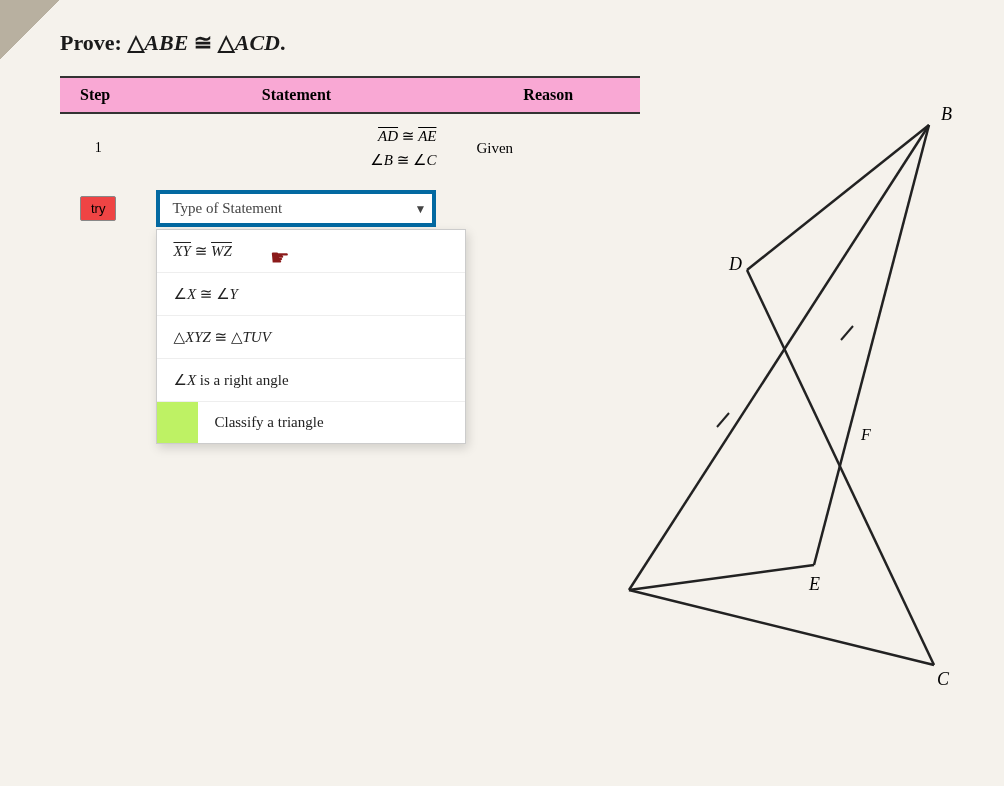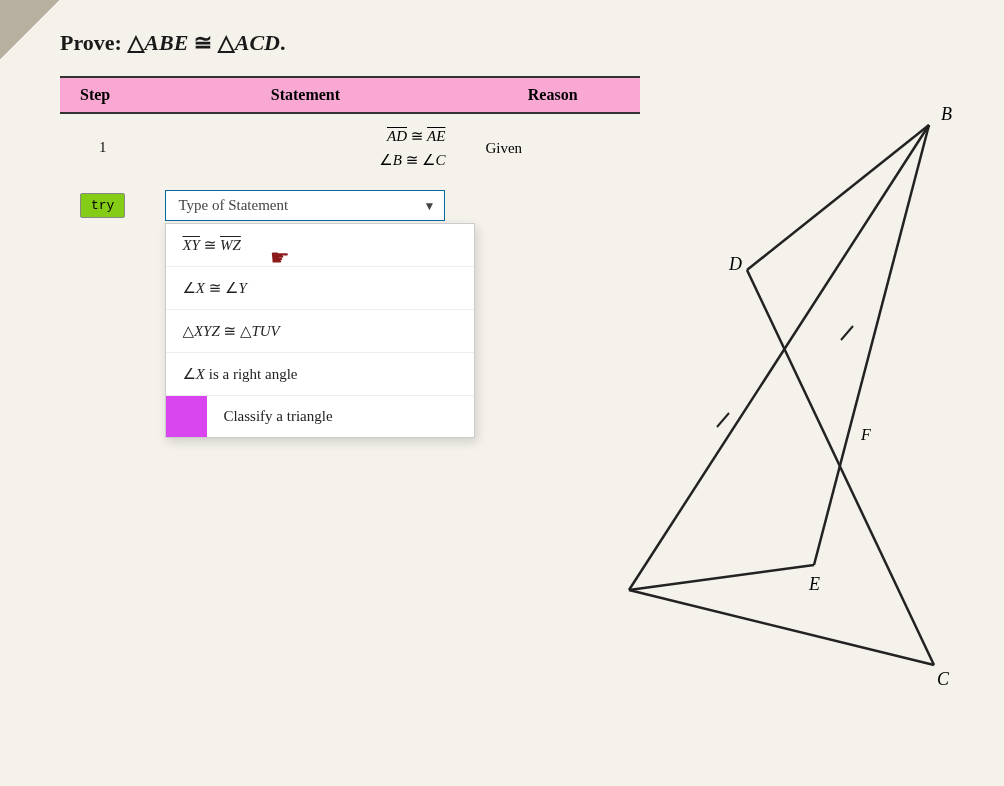--- a/index.html
+++ b/index.html
@@ -111,39 +111,39 @@
     }
 
     
     .try-row td {
       padding: 8px 20px;
       vertical-align: middle;
     }
 
     .try-button {
       border: 1px solid #888;
-      background: #84cc16;
+      background: #ef4444;
       padding: 4px 10px;
       font-size: 13px;
       cursor: pointer;
       border-radius: 2px;
-      font-family: Liberation Mono, monospace;
+      font-family: Liberation Sans, sans-serif;
     }
 
     
     .dropdown-wrapper {
       position: relative;
       display: inline-block;
     }
 
     .dropdown-select {
       appearance: none;
       -webkit-appearance: none;
       background: white;
-      border: 1px solid #0369a1;
+      border: 4px solid #0369a1;
       padding: 6px 30px 6px 12px;
       font-size: 15px;
       font-family: Georgia, serif;
       width: 280px;
       cursor: pointer;
       color: #444;
     }
 
     .dropdown-arrow {
       position: absolute;
@@ -154,21 +154,21 @@
       font-size: 12px;
       color: #444;
     }
 
     
     .dropdown-menu {
       position: absolute;
       top: calc(100% + 2px);
       left: 0;
       width: 310px;
-      background: #d946ef;
+      background: #bef264;
       border: 1px solid #ccc;
       box-shadow: 2px 4px 10px rgba(0,0,0,0.15);
       z-index: 100;
     }
 
     .dropdown-menu-item {
       padding: 12px 16px;
       font-size: 15px;
       font-family: Georgia, serif;
       cursor: pointer;

